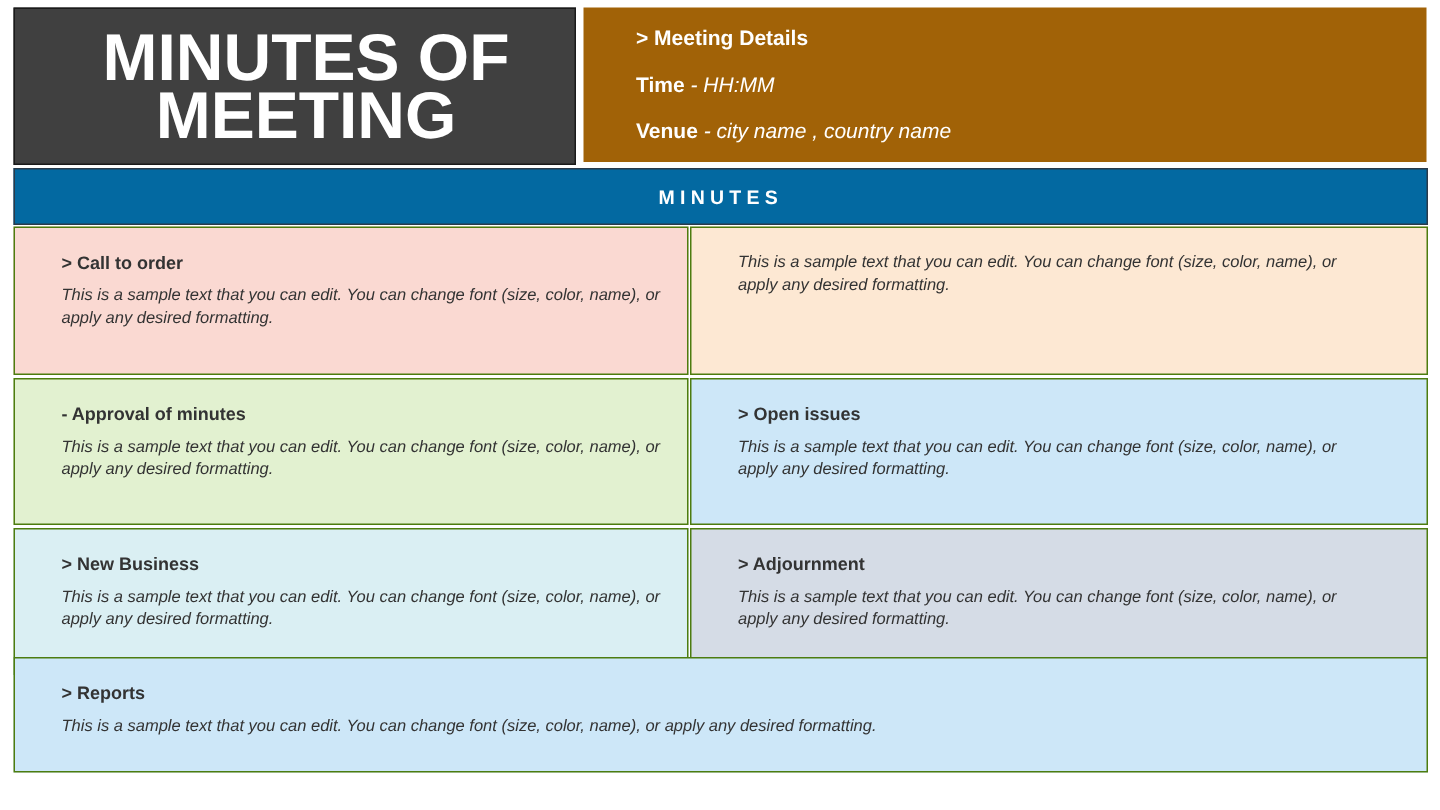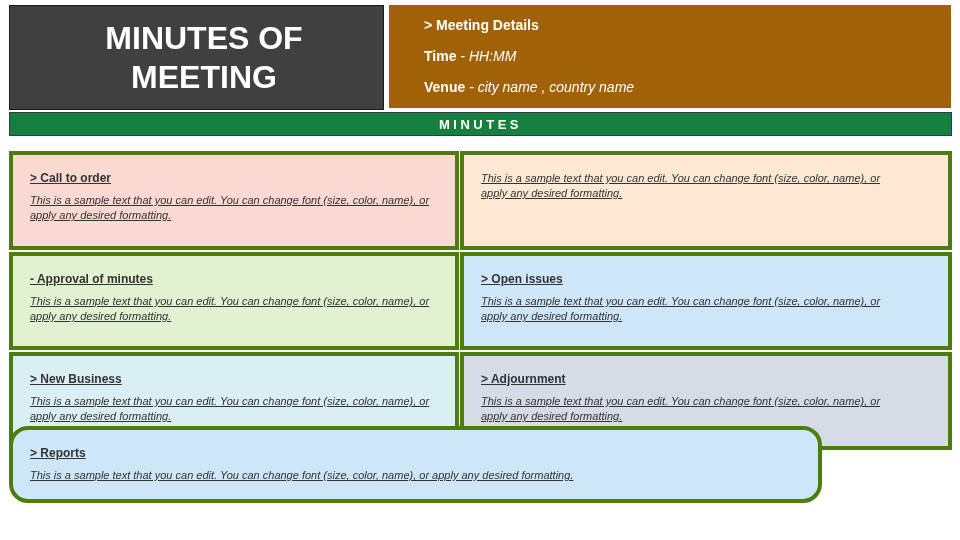--- a/index.html
+++ b/index.html
@@ -5,39 +5,39 @@
   html, body { margin: 0; padding: 0; }
   body {
     width: 960px; height: 540px; background: #ffffff; position: relative; overflow: hidden;
     font-family: "Liberation Sans", sans-serif;
   }
   .abs { position: absolute; box-sizing: border-box; }
   .title-box {
     left: 9px; top: 5px; width: 375px; height: 105px;
     background: #404040; border: 1px solid #1a1a1a;
     display: flex; flex-direction: column; align-items: center; justify-content: center;
-    color: #ffffff; font-weight: bold; font-size: 32px; line-height: 39px; text-align: center; padding-left: 15px;
+    color: #ffffff; font-weight: bold; font-size: 44px; line-height: 39px; text-align: center; padding-left: 15px;
   }
   .details-box {
     left: 389px; top: 5px; width: 562px; height: 103px;
     background: #a16207; color: #ffffff; padding: 12px 0 0 35px;
     font-size: 14px;
   }
   .details-box .row { height: 31px; display: flex; align-items: flex-start; }
   .details-box b { font-weight: bold; }
   .details-box i { font-style: italic; font-weight: normal; }
   .details-box .date { width: 210px; }
   .minutes-bar {
-    left: 9px; top: 112px; width: 943px; height: 24px;
-    background: #15803d; border: 1px solid #2a3a4a;
+    left: 9px; top: 112px; width: 943px; height: 38px;
+    background: #0369a1; border: 1px solid #2a3a4a;
     color: #ffffff; font-weight: bold; font-size: 13px; letter-spacing: 3.5px;
     display: flex; align-items: center; justify-content: center;
   }
   .card {
-    border: 4px solid #4d7c0f; padding: 16px 17px 0 17px; color: #333333; text-decoration: underline;
+    border: 1px solid #4d7c0f; padding: 16px 17px 0 31px; color: #333333;
   }
   .card .head { font-weight: bold; font-size: 12px; margin-bottom: 8px; color: #333333; }
   .card .body { font-style: italic; font-size: 11px; line-height: 15px; color: #333333; width: 410px; }
   .card.wide .body { width: 900px; }
 </style>
 </head>
 <body>
 
 <div class="abs title-box">
   <div>MINUTES OF</div>
@@ -77,16 +77,16 @@
 
 <div class="abs card" style="left:9px;top:352px;width:450px;height:98px;background:#daeff3;">
   <div class="head">&gt; New Business</div>
   <div class="body">This is a sample text that you can edit. You can change font (size, color, name), or apply any desired formatting.</div>
 </div>
 <div class="abs card" style="left:460px;top:352px;width:492px;height:98px;background:#d5dce6;">
   <div class="head">&gt; Adjournment</div>
   <div class="body">This is a sample text that you can edit. You can change font (size, color, name), or apply any desired formatting.</div>
 </div>
 
-<div class="abs card wide" style="left:9px;top:426px;width:813px;height:77px;background:#cde7f8;border-radius:19px;">
+<div class="abs card wide" style="left:9px;top:438px;width:943px;height:77px;background:#cde7f8;">
   <div class="head">&gt; Reports</div>
   <div class="body">This is a sample text that you can edit. You can change font (size, color, name), or apply any desired formatting.</div>
 </div>
 
 </body></html>

